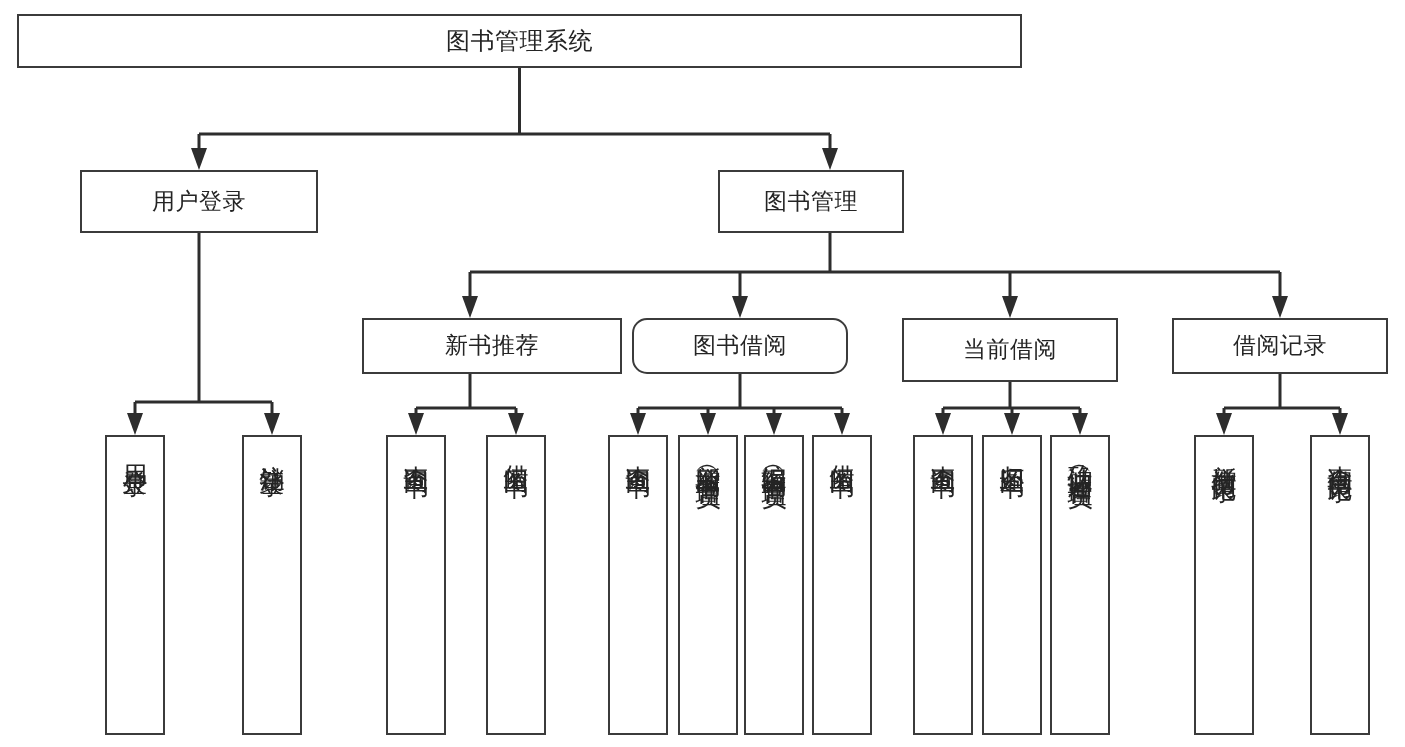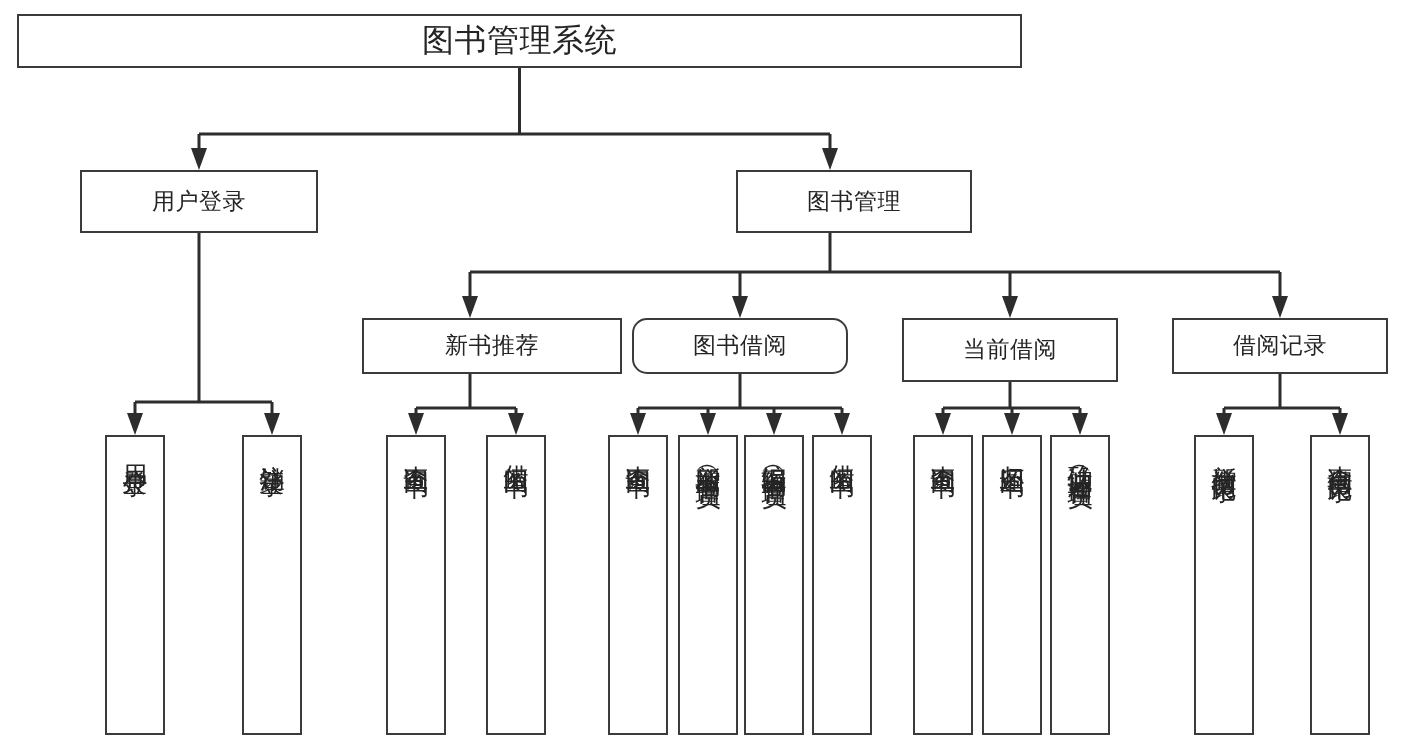--- a/index.html
+++ b/index.html
@@ -46,21 +46,21 @@
     padding-top: 8px;
   }
   .node-box.vertical .node-label {
     writing-mode: vertical-rl;
     text-orientation: upright;
     font-size: 25px;
     letter-spacing: 3px;
     line-height: 1;
   }
   .node-box.root .node-label {
-    font-size: 32px;
+    font-size: 24px;
   }
   svg.connectors {
     position: absolute;
     left: 0;
     top: 0;
     width: 1405px;
     height: 747px;
     pointer-events: none;
   }
   .watermark {
@@ -131,21 +131,21 @@
       <line x1="1340" y1="408" x2="1340" y2="413" stroke="#2d2d2d" stroke-width="3"></line>
       <polygon points="1332,413 1348,413 1340,435" fill="#2d2d2d"></polygon>
     </svg>
   <div id="nodes-layer">
       <div class="node-box root horizontal" style="left: 17px; top: 14px; width: 1005px; height: 54px;">
         <span class="node-label">图书管理系统</span>
       </div>
       <div class="node-box level2 horizontal" style="left: 80px; top: 170px; width: 238px; height: 63px;">
         <span class="node-label">用户登录</span>
       </div>
-      <div class="node-box level2 horizontal" style="left: 736px; top: 170px; width: 236px; height: 63px;">
+      <div class="node-box level2 horizontal" style="left: 718px; top: 170px; width: 186px; height: 63px;">
         <span class="node-label">图书管理</span>
       </div>
       <div class="node-box level3 horizontal" style="left: 362px; top: 318px; width: 260px; height: 56px;">
         <span class="node-label">新书推荐</span>
       </div>
       <div class="node-box level3 horizontal" style="left: 632px; top: 318px; width: 216px; height: 56px; border-radius: 15px;">
         <span class="node-label">图书借阅</span>
       </div>
       <div class="node-box level3 horizontal" style="left: 902px; top: 318px; width: 216px; height: 64px;">
         <span class="node-label">当前借阅</span>

